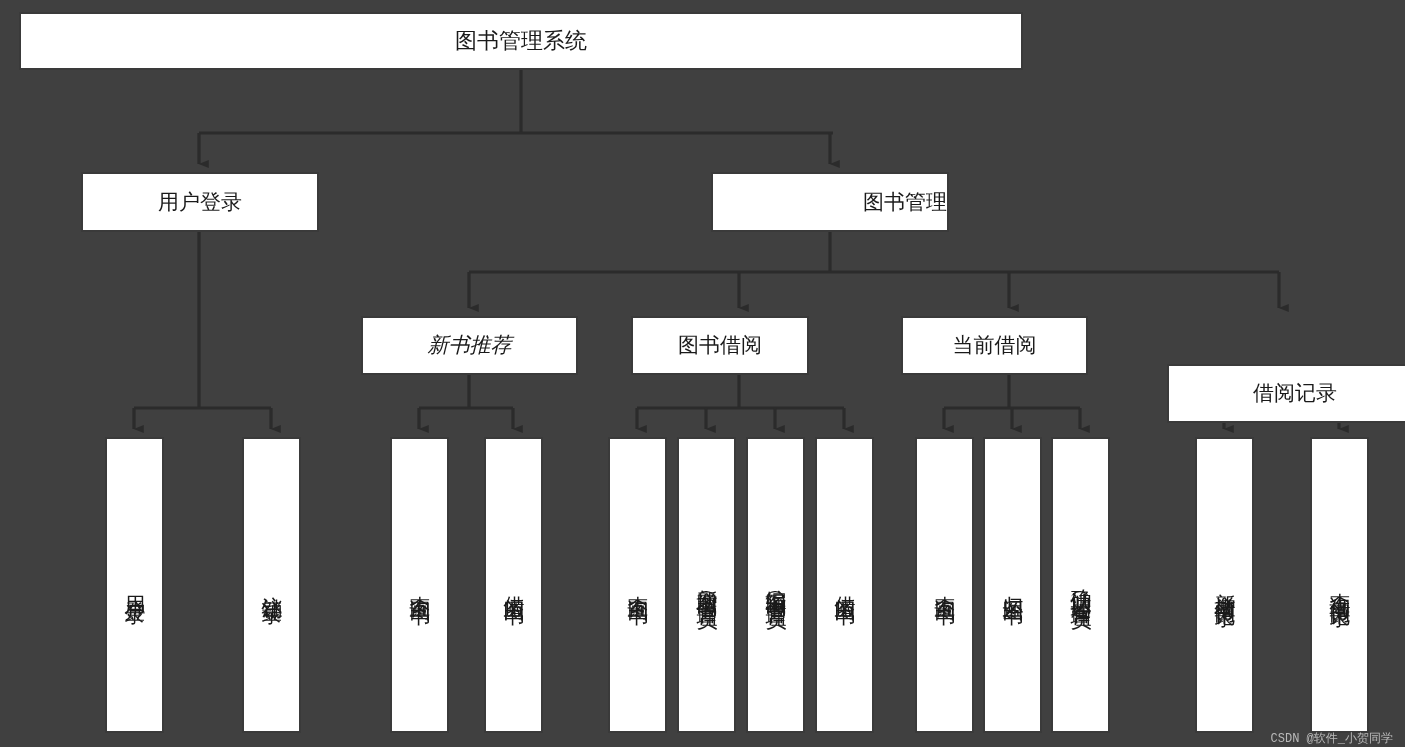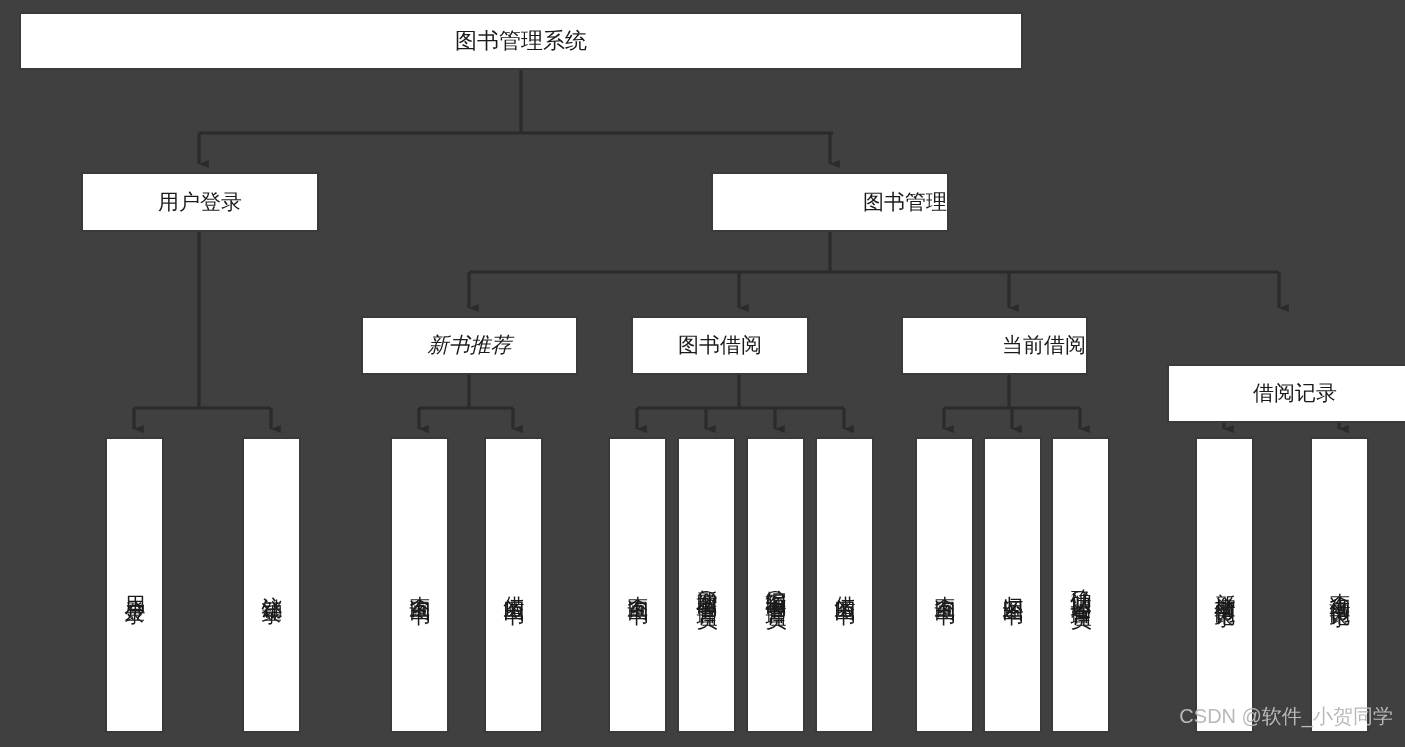--- a/index.html
+++ b/index.html
@@ -58,26 +58,26 @@
     font-size: 21px;
     writing-mode: vertical-rl;
     text-orientation: upright;
     letter-spacing: 3px;
     line-height: 1;
     white-space: nowrap;
   }
   .watermark {
     position: absolute;
     right: 12px;
-    bottom: 17px;
-    font-size: 20px;
+    bottom: 0;
+    font-size: 12px;
     color: #b9b9b9;
     z-index: 5;
     white-space: nowrap;
-    font-family: Liberation Sans, sans-serif;
+    font-family: Liberation Mono, monospace;
   }
 </style>
 </head>
 <body>
 
 <div id="diagram">
 
   <svg id="edges" viewBox="0 0 1405 747" xmlns="http://www.w3.org/2000/svg">
     <defs>
       <marker id="arrowhead" markerWidth="9" markerHeight="11" refX="4.5" refY="10.2" orient="auto" markerUnits="userSpaceOnUse">
@@ -142,21 +142,21 @@
   </div>
 
   <div class="node horiz" style="left:361px; top:316px; width:217px; height:59px;font-style:italic;">
     <span class="node-label">新书推荐</span>
   </div>
 
   <div class="node horiz" style="left:631px; top:316px; width:178px; height:59px;">
     <span class="node-label">图书借阅</span>
   </div>
 
-  <div class="node horiz" style="left:901px; top:316px; width:187px; height:59px;justify-content:flex-end;">
+  <div class="node horiz" style="left:901px; top:316px; width:187px; height:59px;">
     <span class="node-label">当前借阅</span>
   </div>
 
   <div class="node horiz" style="left:1167px; top:316px; width:256px; height:59px;margin-top:48px;">
     <span class="node-label">借阅记录</span>
   </div>
 
   <div class="node vert" style="left:105px; top:437px; width:59px; height:296px;">
     <span class="node-label">用户登录</span>
   </div>

